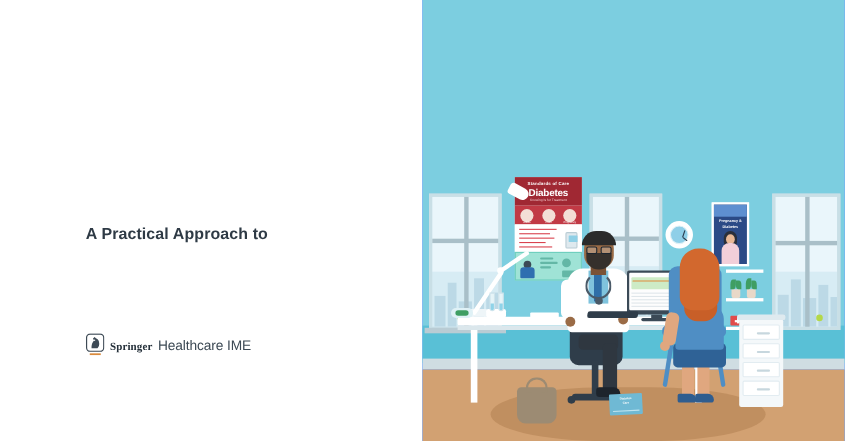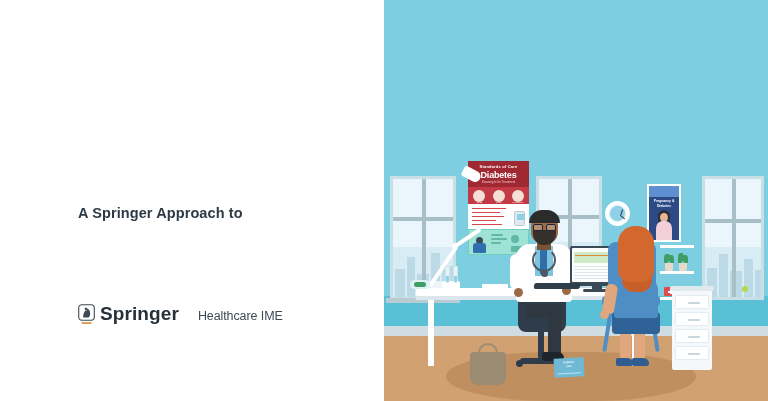--- a/index.html
+++ b/index.html
@@ -32,27 +32,27 @@
     display:flex;align-items:center;gap:5px;
   }
   .logo-mark{position:relative;width:17px;height:21px;flex:0 0 17px;}
   .logo-mark svg{display:block;}
   .logo-words{
     display:flex;align-items:baseline;
     font-family:"Liberation Serif", serif;
     white-space:nowrap;
   }
   .logo-springer{
-    font-family:Liberation Sans, sans-serif;
-    font-size:19px;font-weight:bold;color:#25303a;letter-spacing:.1px;
+    font-family:Liberation Serif, serif;
+    font-size:10px;font-weight:bold;color:#25303a;letter-spacing:.1px;
   }
   .logo-rest{
     font-family:"Liberation Sans", sans-serif;
     font-size:12.5px;font-weight:normal;color:#3d4a55;
-    margin-left:19px;letter-spacing:-.1px;
+    margin-left:5px;letter-spacing:-.1px;
   }
 
   
   .illus{
     position:relative;
     width:384px;height:401px;flex:0 0 384px;
     background:#3b82f6;overflow:hidden;
   }
   .illus *{box-sizing:border-box;}
 
@@ -221,21 +221,21 @@
   .apple{position:absolute;width:6px;height:6px;border-radius:50%;background:#b4d84a;}
 </style>
 </head>
 <body>
 
 <div class="slide">
 
   <div class="left-panel">
 
     <div class="title-block">
-      <p class="deck-title">A Springer Approach to</p>
+      <p class="deck-title">A Practical Approach to</p>
     </div>
 
     <div class="logo-block">
       <span class="logo-mark">
         <svg width="17" height="21" viewBox="0 0 17 21" aria-hidden="true">
           <rect x="0.7" y="0.7" width="15.6" height="15.6" rx="3.2" fill="none" stroke="#3d4a55" stroke-width="1.1"></rect>
           <path d="M5.2 13.6 C5.0 10.6 5.9 8.2 7.6 6.3 L6.4 4.9 L8.0 3.3 L9.2 4.6
                    C11.0 5.3 12.1 6.9 12.2 9.2 C12.3 11.0 11.6 12.5 10.6 13.6 Z" fill="#3d4a55"></path>
           <circle cx="8.0" cy="6.3" r="0.6" fill="#ffffff"></circle>
           <rect x="3.6" y="18.2" width="10" height="1.6" fill="#d98a3d"></rect>

